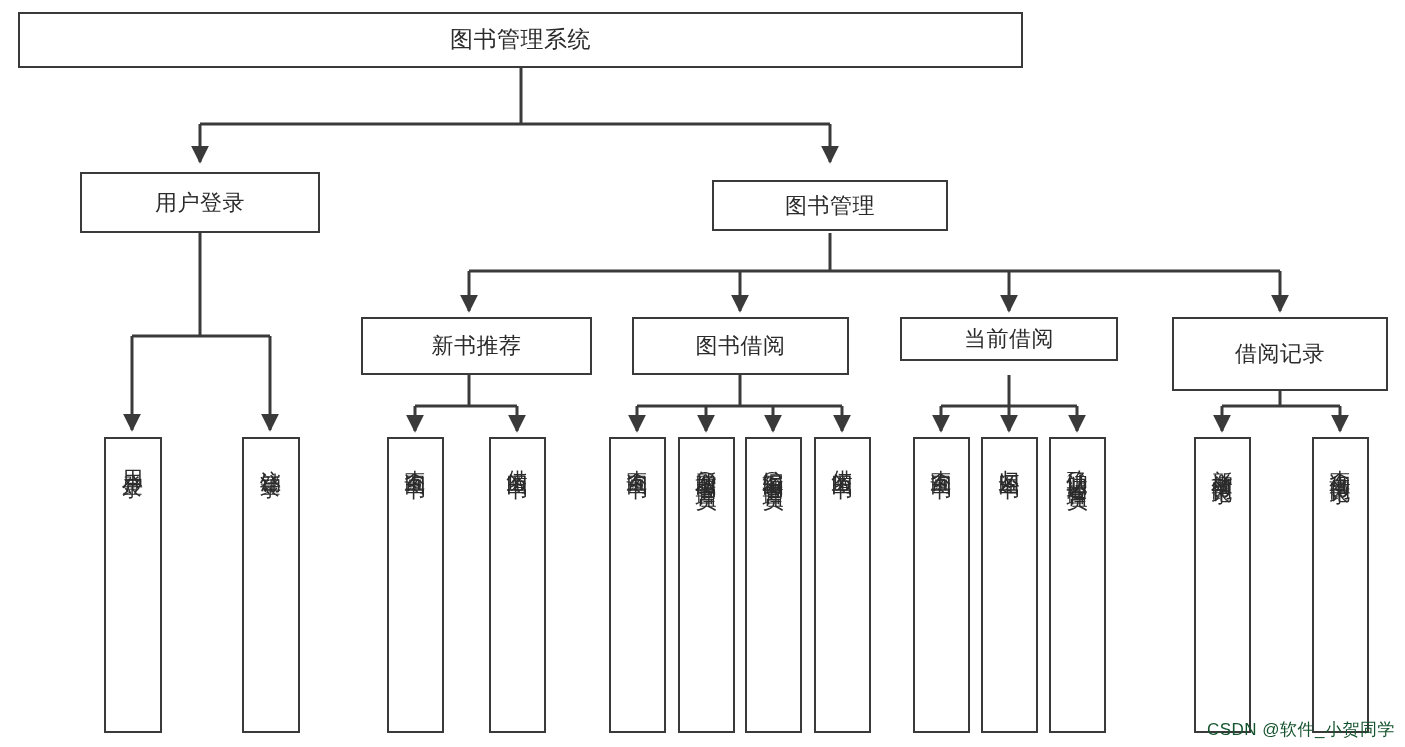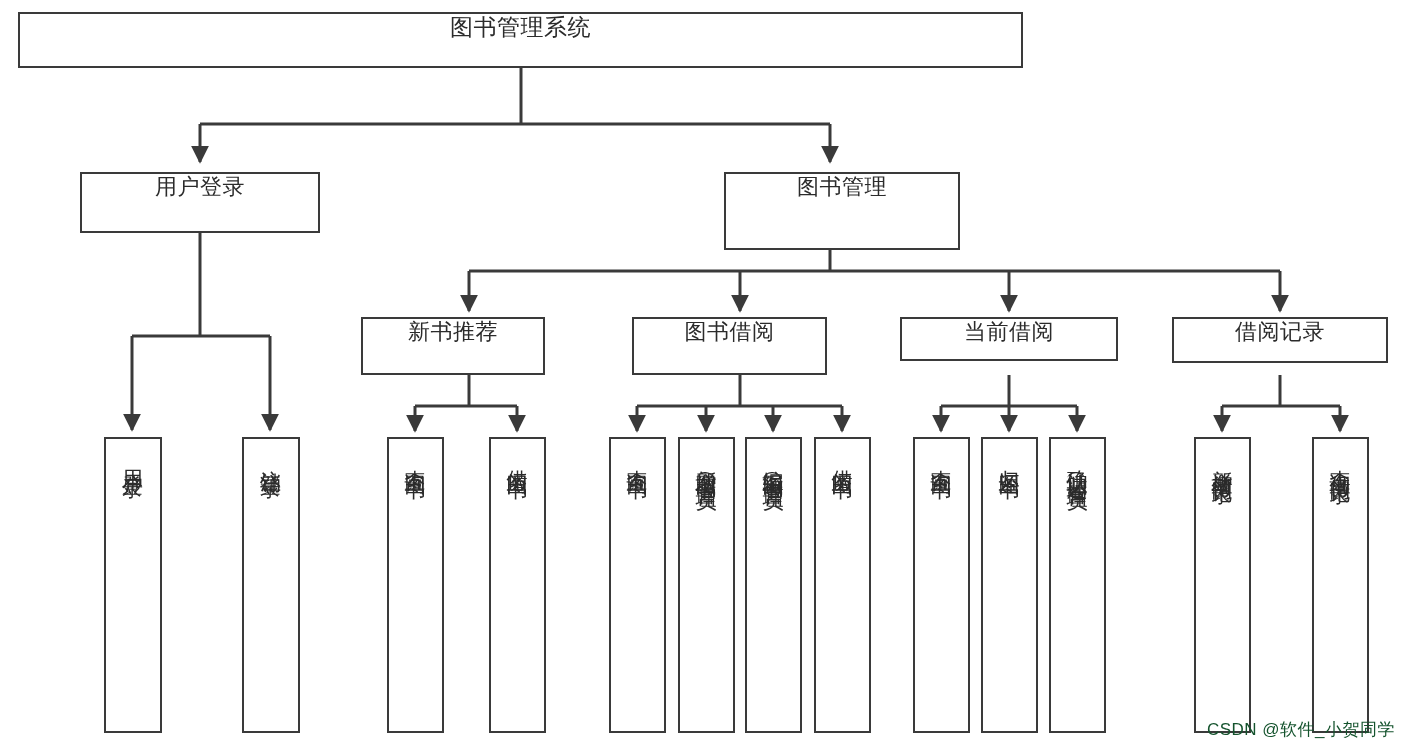--- a/index.html
+++ b/index.html
@@ -26,20 +26,21 @@
     width: 1405px;
     height: 747px;
     pointer-events: none;
   }
   .node {
     position: absolute;
     box-sizing: border-box;
     background: #ffffff;
     border: 2px solid #3a3a3a;
     display: flex;
+    align-items: center;
     justify-content: center;
     color: #2b2b2b;
     z-index: 2;
   }
   .node .label {
     display: block;
     text-align: center;
     line-height: 1.18;
     letter-spacing: 0.5px;
     white-space: nowrap;
@@ -127,34 +128,34 @@
     </g>
   </svg>
 
   <div class="node root horiz" style="left:18px; top:12px; width:1005px; height:56px;">
     <span class="label">图书管理系统</span>
   </div>
 
   <div class="node horiz" style="left:80px; top:172px; width:240px; height:61px;">
     <span class="label">用户登录</span>
   </div>
-  <div class="node horiz" style="left:712px; top:172px; width:236px; height:78px;margin-left:12px;">
+  <div class="node horiz" style="left:712px; top:180px; width:236px; height:51px;">
     <span class="label">图书管理</span>
   </div>
 
-  <div class="node horiz" style="left:361px; top:317px; width:184px; height:58px;">
+  <div class="node horiz" style="left:361px; top:317px; width:231px; height:58px;">
     <span class="label">新书推荐</span>
   </div>
-  <div class="node horiz" style="left:632px; top:317px; width:195px; height:58px;">
+  <div class="node horiz" style="left:632px; top:317px; width:217px; height:58px;">
     <span class="label">图书借阅</span>
   </div>
   <div class="node horiz" style="left:900px; top:317px; width:218px; height:44px;">
     <span class="label">当前借阅</span>
   </div>
-  <div class="node horiz" style="left:1172px; top:317px; width:216px; height:46px;">
+  <div class="node horiz" style="left:1172px; top:317px; width:216px; height:74px;">
     <span class="label">借阅记录</span>
   </div>
 
   <div class="node vert" style="left:104px; top:437px; width:58px; height:296px;">
     <span class="label">用户登录</span>
   </div>
   <div class="node vert" style="left:242px; top:437px; width:58px; height:296px;">
     <span class="label">注销登录</span>
   </div>
 

